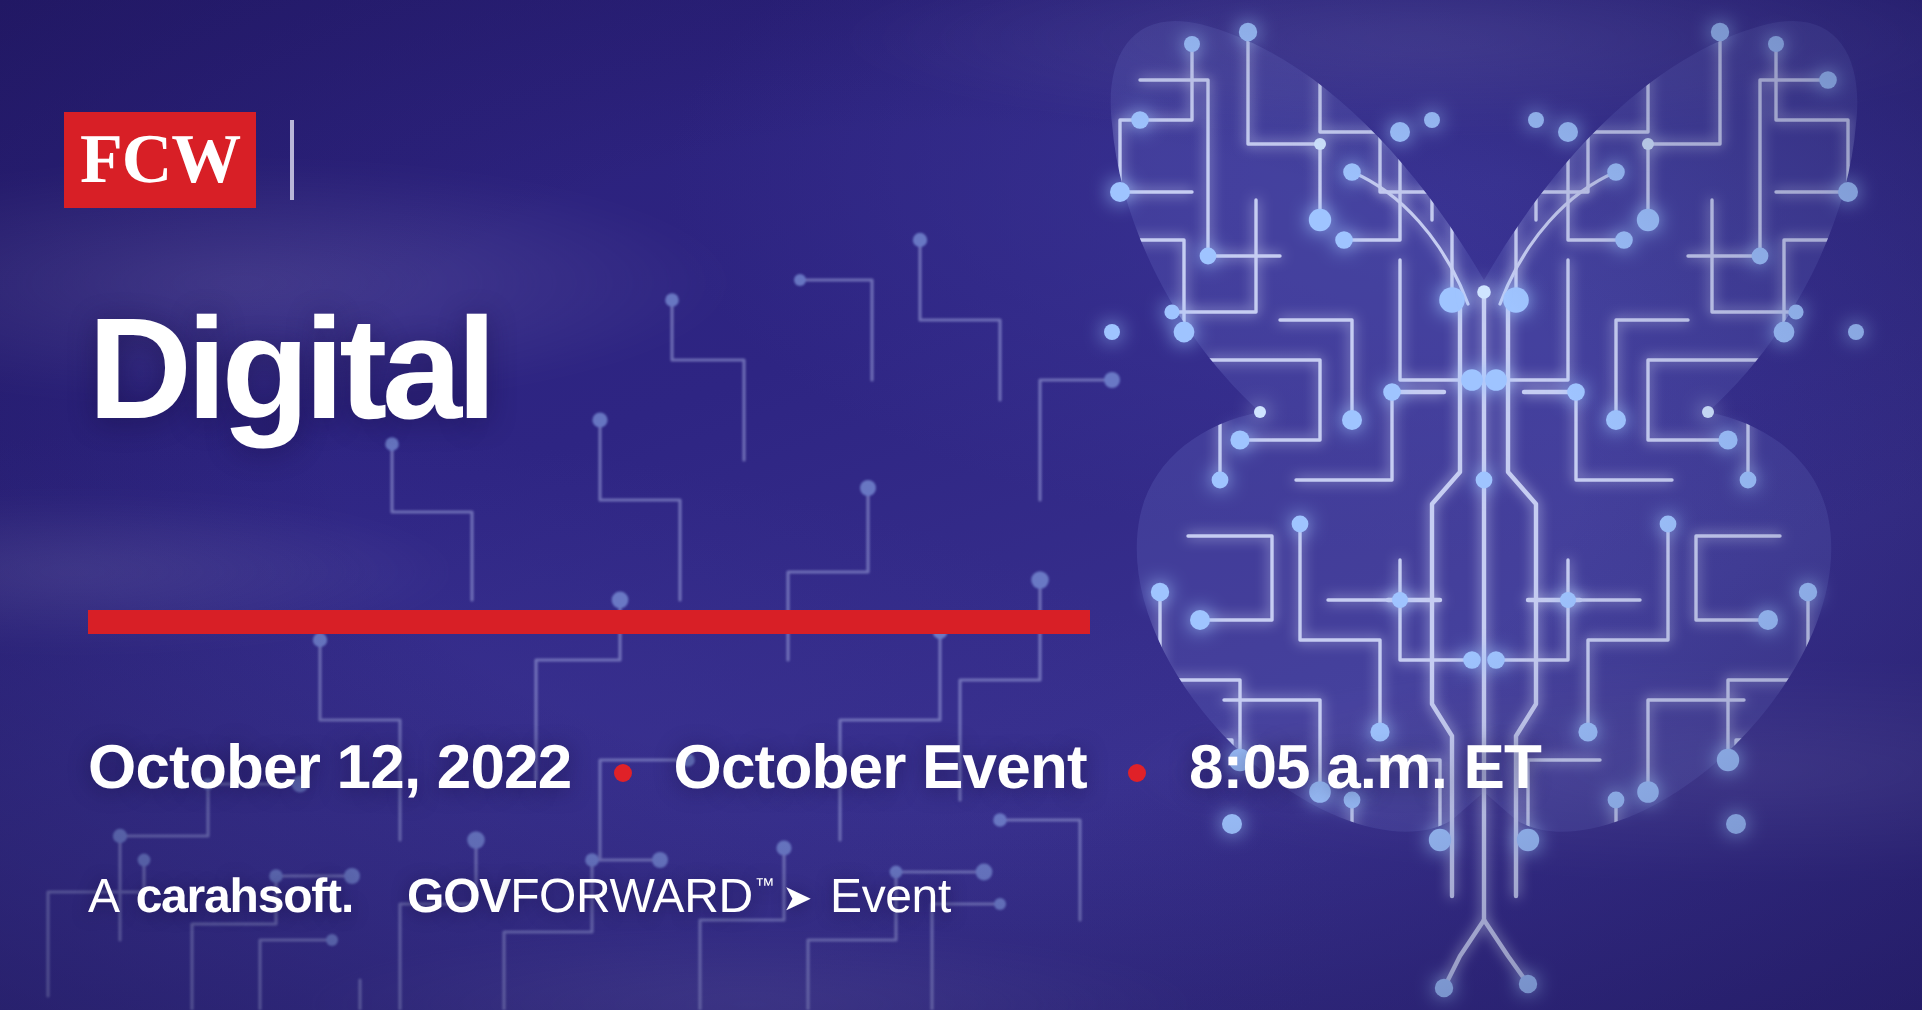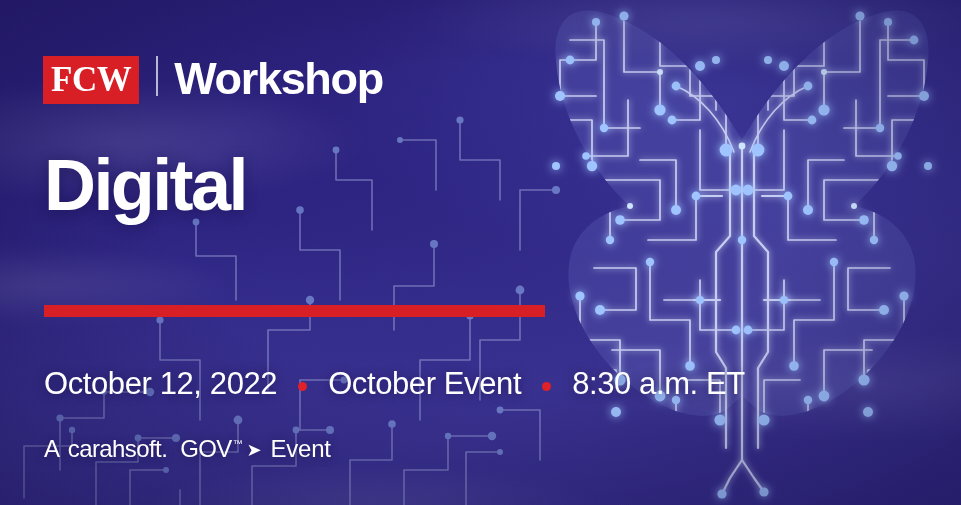--- a/index.html
+++ b/index.html
@@ -55,23 +55,24 @@
   .circuit.right { opacity: 1; }
 
   .trace      { stroke: #c6cdf2; fill: none; stroke-linecap: round; stroke-linejoin: round; }
   .trace.dim  { stroke: #aab2e4; }
   .node       { fill: #9fc4ff; }
   .node.bright{ fill: #cfe4ff; }
 
   
   .header {
     position: absolute;
-    left: 43px;
+    left: 32px;
     top: 56px;
     display: flex;
+    align-items: center;
     height: 48px;
   }
   .fcw-logo {
     background: #d81f26;
     color: #ffffff;
     font-family: "Liberation Serif", serif;
     font-weight: 700;
     font-size: 35px;
     line-height: 1;
     letter-spacing: -.5px;
@@ -119,21 +120,21 @@
 
   
   .meta {
     position: absolute;
     left: 44px;
     top: 366px;
     display: flex;
     align-items: center;
     color: #ffffff;
     font-size: 31px;
-    font-weight: 400;
+    font-weight: 700;
     letter-spacing: -.4px;
     text-shadow: 0 1px 10px rgba(20,12,60,.5);
   }
   .meta .sep {
     width: 9px;
     height: 9px;
     border-radius: 50%;
     background: #e02128;
     margin: 4px 21px 0 21px;
     flex: none;
@@ -147,22 +148,22 @@
     display: flex;
     align-items: baseline;
     color: #ffffff;
     font-size: 24px;
     line-height: 1;
     letter-spacing: -.2px;
     white-space: nowrap;
     text-shadow: 0 1px 8px rgba(20,12,60,.5);
   }
   .footer .f-a        { font-weight: 300; margin-right: 8px; }
-  .footer .f-carahsoft{ font-weight: 400; letter-spacing: -.6px; }
-  .footer .f-gov      { font-weight: 400; margin-left: 13px; letter-spacing: -.6px; }
+  .footer .f-carahsoft{ font-weight: 700; letter-spacing: -.6px; }
+  .footer .f-gov      { font-weight: 700; margin-left: 27px; letter-spacing: -.6px; }
   .footer .f-forward  { font-weight: 300; letter-spacing: -.2px; }
   .footer .f-tm       { font-size: 10px; font-weight: 400; position: relative; top: -10px; margin-left: 1px; }
   .footer .f-arrow    { font-size: 18px; margin: 0 9px 0 4px; position: relative; top: -1px; }
   .footer .f-event    { font-weight: 400; }
 </style>
 </head>
 <body>
 
 <div id="banner">
 
@@ -410,38 +411,38 @@
       <circle cx="630" cy="206" r="3"></circle>
       <circle cx="854" cy="206" r="3"></circle>
     </g>
   </svg>
 
   <div class="bg-vignette"></div>
 
   <div class="header">
     <div class="fcw-logo">FCW</div>
     <div class="divider"></div>
-    <div class="workshop">Workshop</div>
   </div>
 
   <div class="title">
     <span class="line">Digital</span>
   </div>
   <div class="rule"></div>
 
   <div class="meta">
     <span>October 12, 2022</span>
     <span class="sep"></span>
     <span>October Event</span>
     <span class="sep"></span>
-    <span>8:30 a.m. ET</span>
+    <span>8:05 a.m. ET</span>
   </div>
 
   <div class="footer">
     <span class="f-a">A</span>
     <span class="f-carahsoft">carahsoft.</span>
     <span class="f-gov">GOV</span>
+    <span class="f-forward">FORWARD</span>
     <span class="f-tm">™</span>
     <span class="f-arrow">➤</span>
     <span class="f-event">Event</span>
   </div>
 
 </div>
 
 </body></html>

